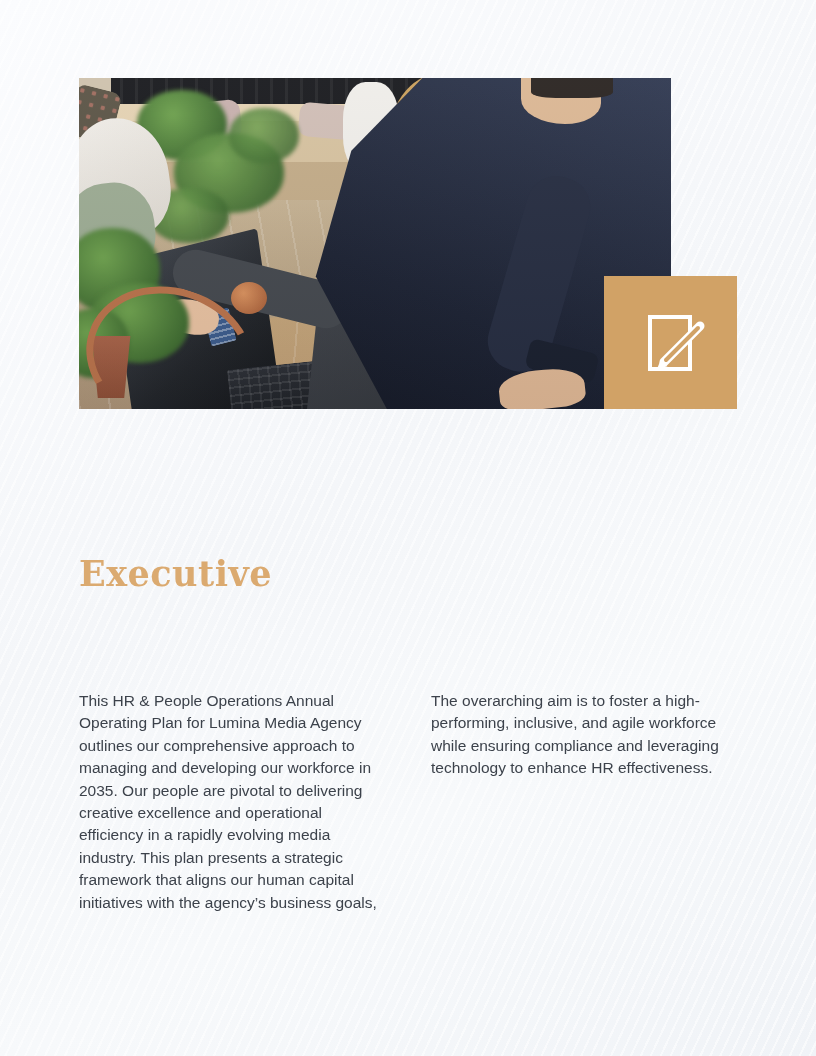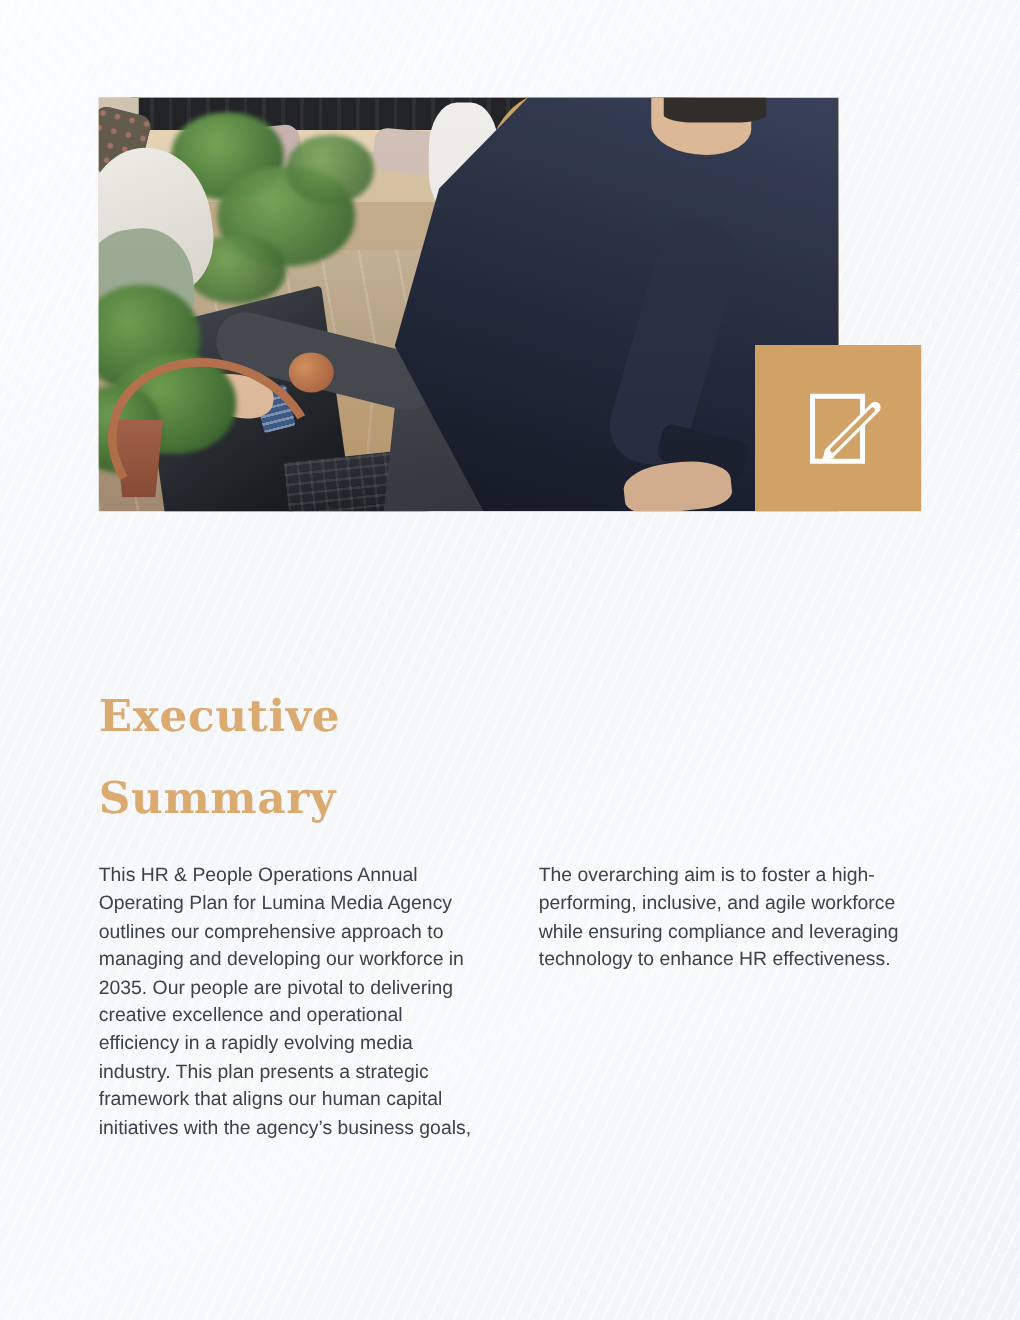--- a/index.html
+++ b/index.html
@@ -172,21 +172,20 @@
     <svg viewBox="0 0 133 133" aria-hidden="true">
       <rect x="46" y="41" width="40" height="52" fill="none" stroke="#ffffff" stroke-width="4"></rect>
       <line x1="60" y1="86" x2="96" y2="50" stroke="#ffffff" stroke-width="9" stroke-linecap="round"></line>
       <line class="pencil-core" x1="62" y1="84" x2="94" y2="52" stroke-width="4" stroke-linecap="round"></line>
       <path d="M53 93 L63.5 90.2 56.8 83.5 Z" fill="#ffffff"></path>
     </svg>
   </div>
 
   <h1 class="title">
     <span>Executive</span>
-    <span>Summary</span>
   </h1>
 
   <div class="columns">
     <div class="col">
       <p>This HR &amp; People Operations Annual Operating Plan for Lumina Media Agency outlines our comprehensive approach to managing and developing our workforce in 2035. Our people are pivotal to delivering creative excellence and operational efficiency in a rapidly evolving media industry. This plan presents a strategic framework that aligns our human capital initiatives with the agency’s business goals,</p>
     </div>
     <div class="col">
       <p>The overarching aim is to foster a high-performing, inclusive, and agile workforce while ensuring compliance and leveraging technology to enhance HR effectiveness.</p>
     </div>
   </div>

